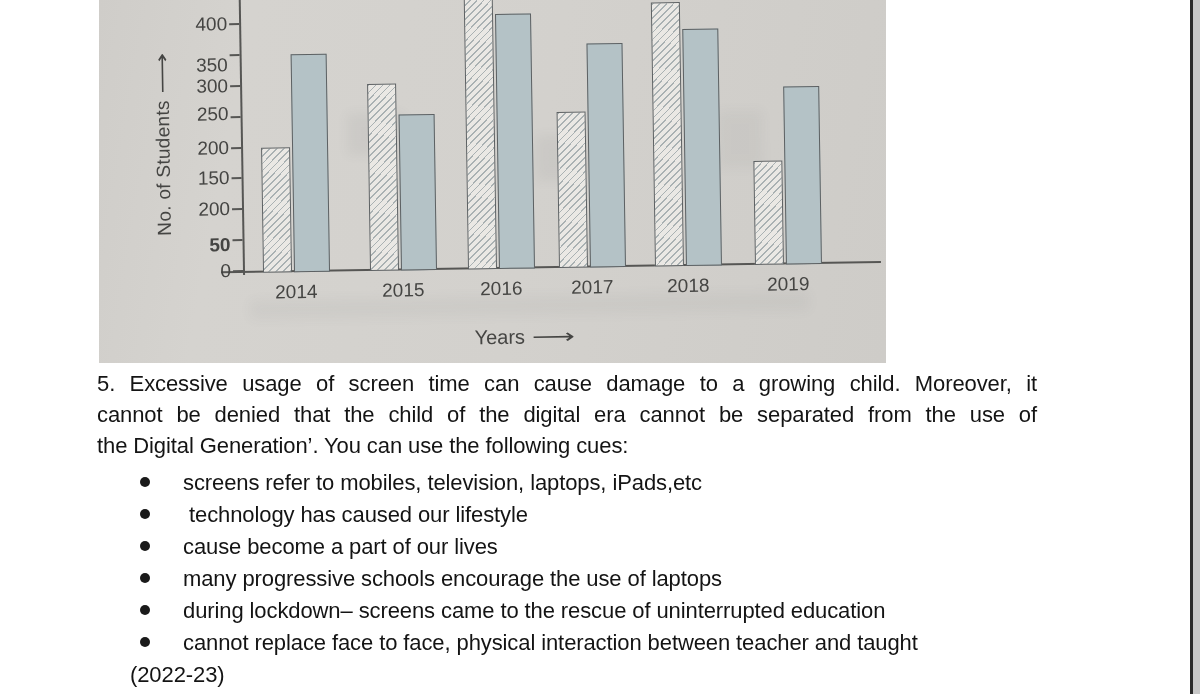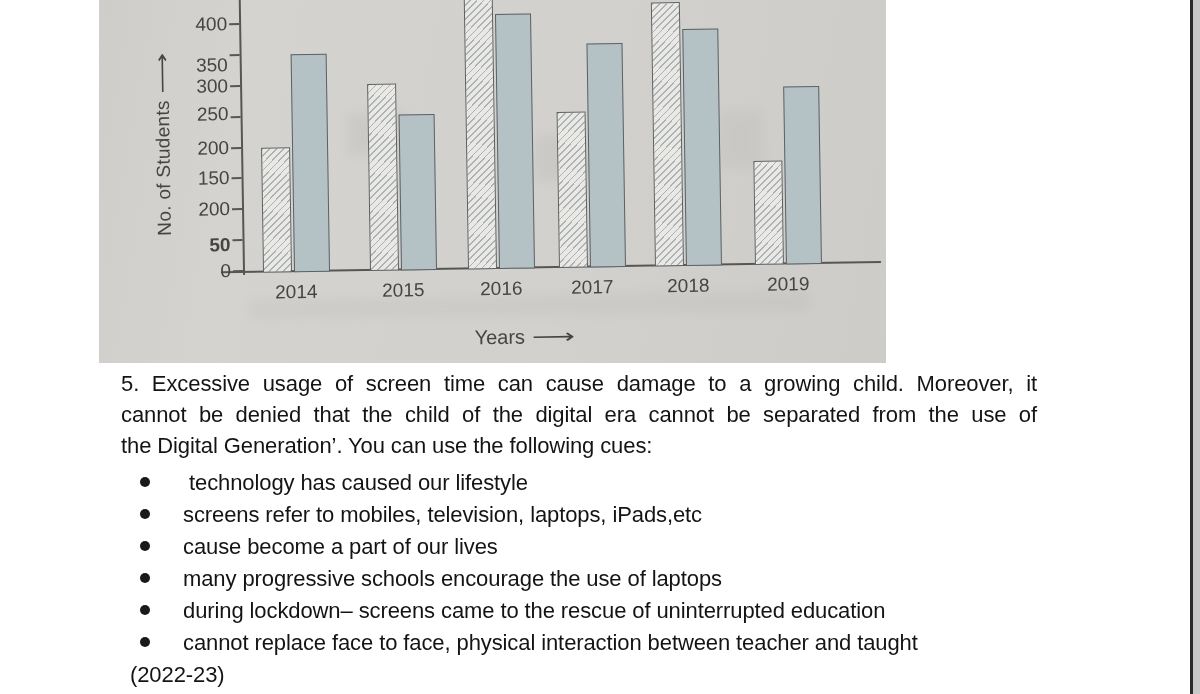--- a/index.html
+++ b/index.html
@@ -45,21 +45,21 @@
   }
   .arrow-glyph{display:inline-block;transform:scaleX(1.5);margin-left:14px;}
   .ghost{position:absolute;background:#3a3f44;filter:blur(6px);pointer-events:none;}
   
   .question{
     position:absolute;left:97px;top:368px;width:940px;
     color:#141414;font-size:22px;letter-spacing:-0.1px;
   }
   .pline{
     height:31px;line-height:31px;white-space:nowrap;
-    text-align:justify;text-align-last:justify;margin-left:24px;
+    text-align:justify;text-align-last:justify;
   }
   .pline.last{text-align-last:left;}
   .cue-list{margin-top:6px;}
   .cue-row{display:flex;height:32px;line-height:31px;}
   .cue-dot{
     width:10px;height:10px;border-radius:50%;background:#1a1a1a;
     margin:10px 0 0 43px;flex-shrink:0;
   }
   .cue-text{margin-left:33px;white-space:pre;}
   
@@ -132,25 +132,25 @@
 
 <div class="question">
   <div id="question-paragraph">
       <div class="pline">5. Excessive usage of screen time can cause damage to a growing child. Moreover, it</div>
       <div class="pline">cannot be denied that the child of the digital era cannot be separated from the use of</div>
       <div class="pline last">the Digital Generation’. You can use the following cues:</div>
     </div>
   <div id="cue-list" class="cue-list">
       <div class="cue-row">
         <div class="cue-dot"></div>
-        <div class="cue-text"> technology has caused our lifestyle</div>
+        <div class="cue-text">screens refer to mobiles, television, laptops, iPads,etc</div>
       </div>
       <div class="cue-row">
         <div class="cue-dot"></div>
-        <div class="cue-text">screens refer to mobiles, television, laptops, iPads,etc</div>
+        <div class="cue-text"> technology has caused our lifestyle</div>
       </div>
       <div class="cue-row">
         <div class="cue-dot"></div>
         <div class="cue-text">cause become a part of our lives</div>
       </div>
       <div class="cue-row">
         <div class="cue-dot"></div>
         <div class="cue-text">many progressive schools encourage the use of laptops</div>
       </div>
       <div class="cue-row">

